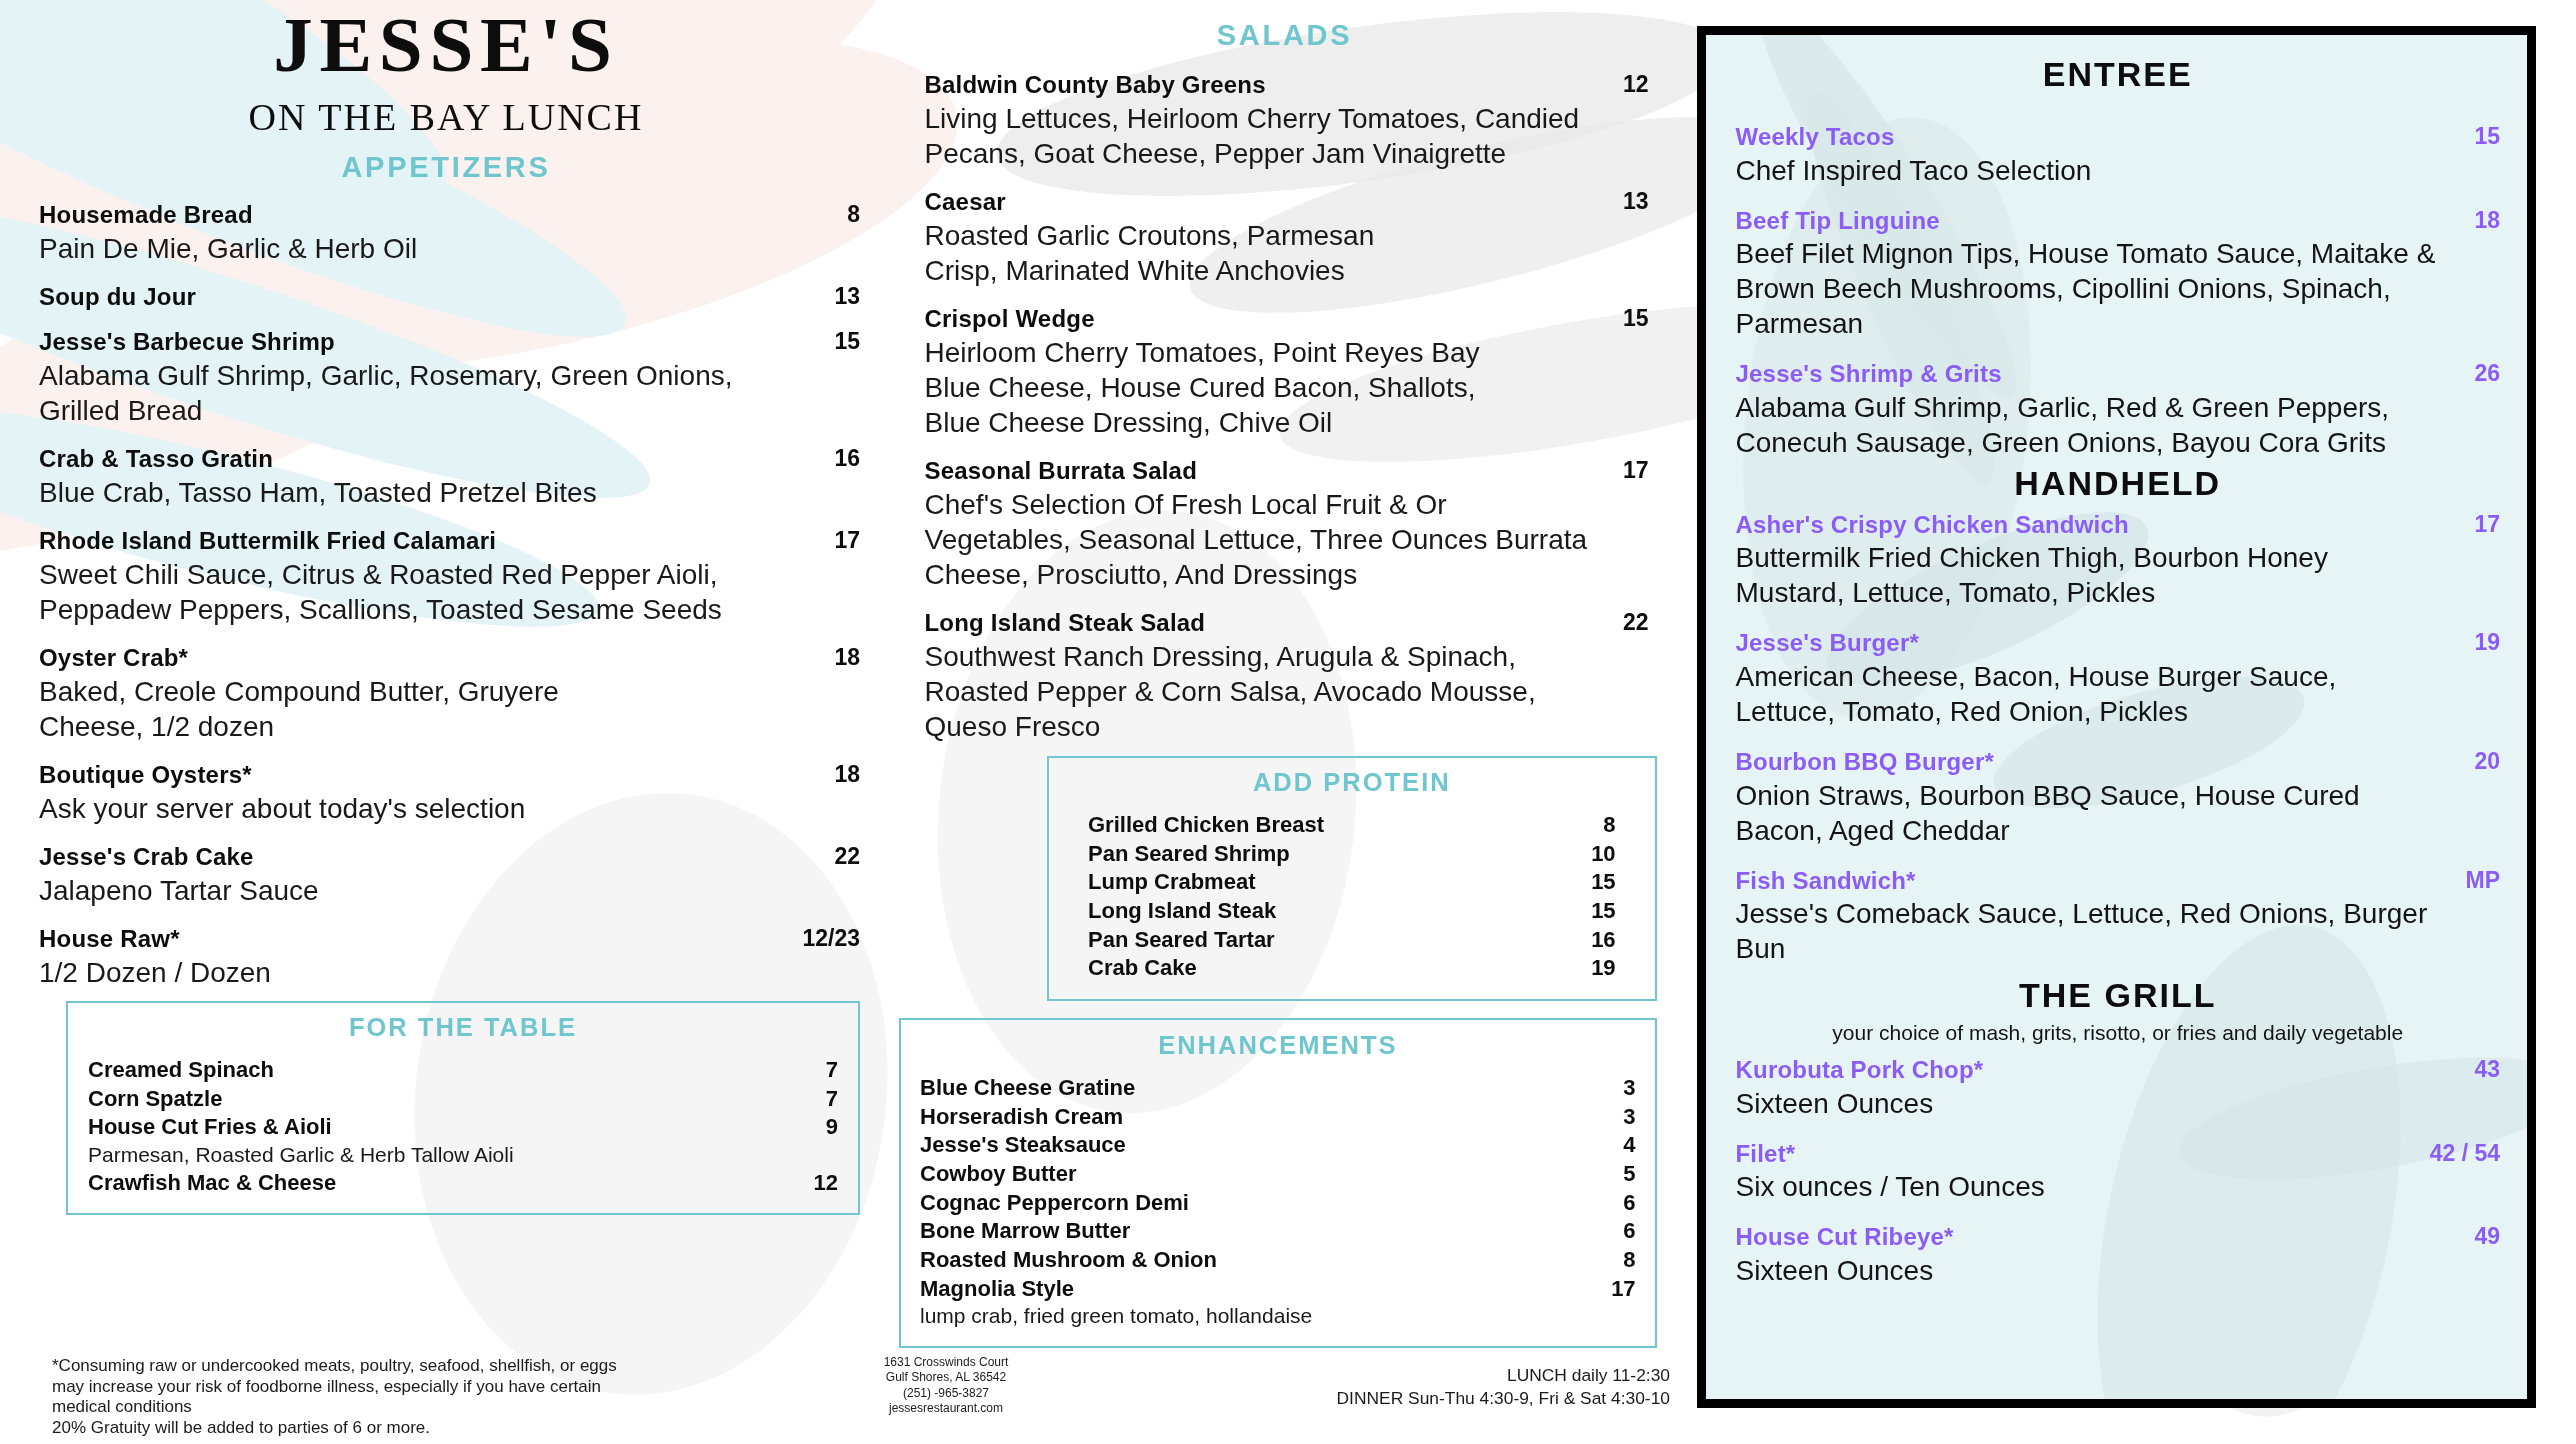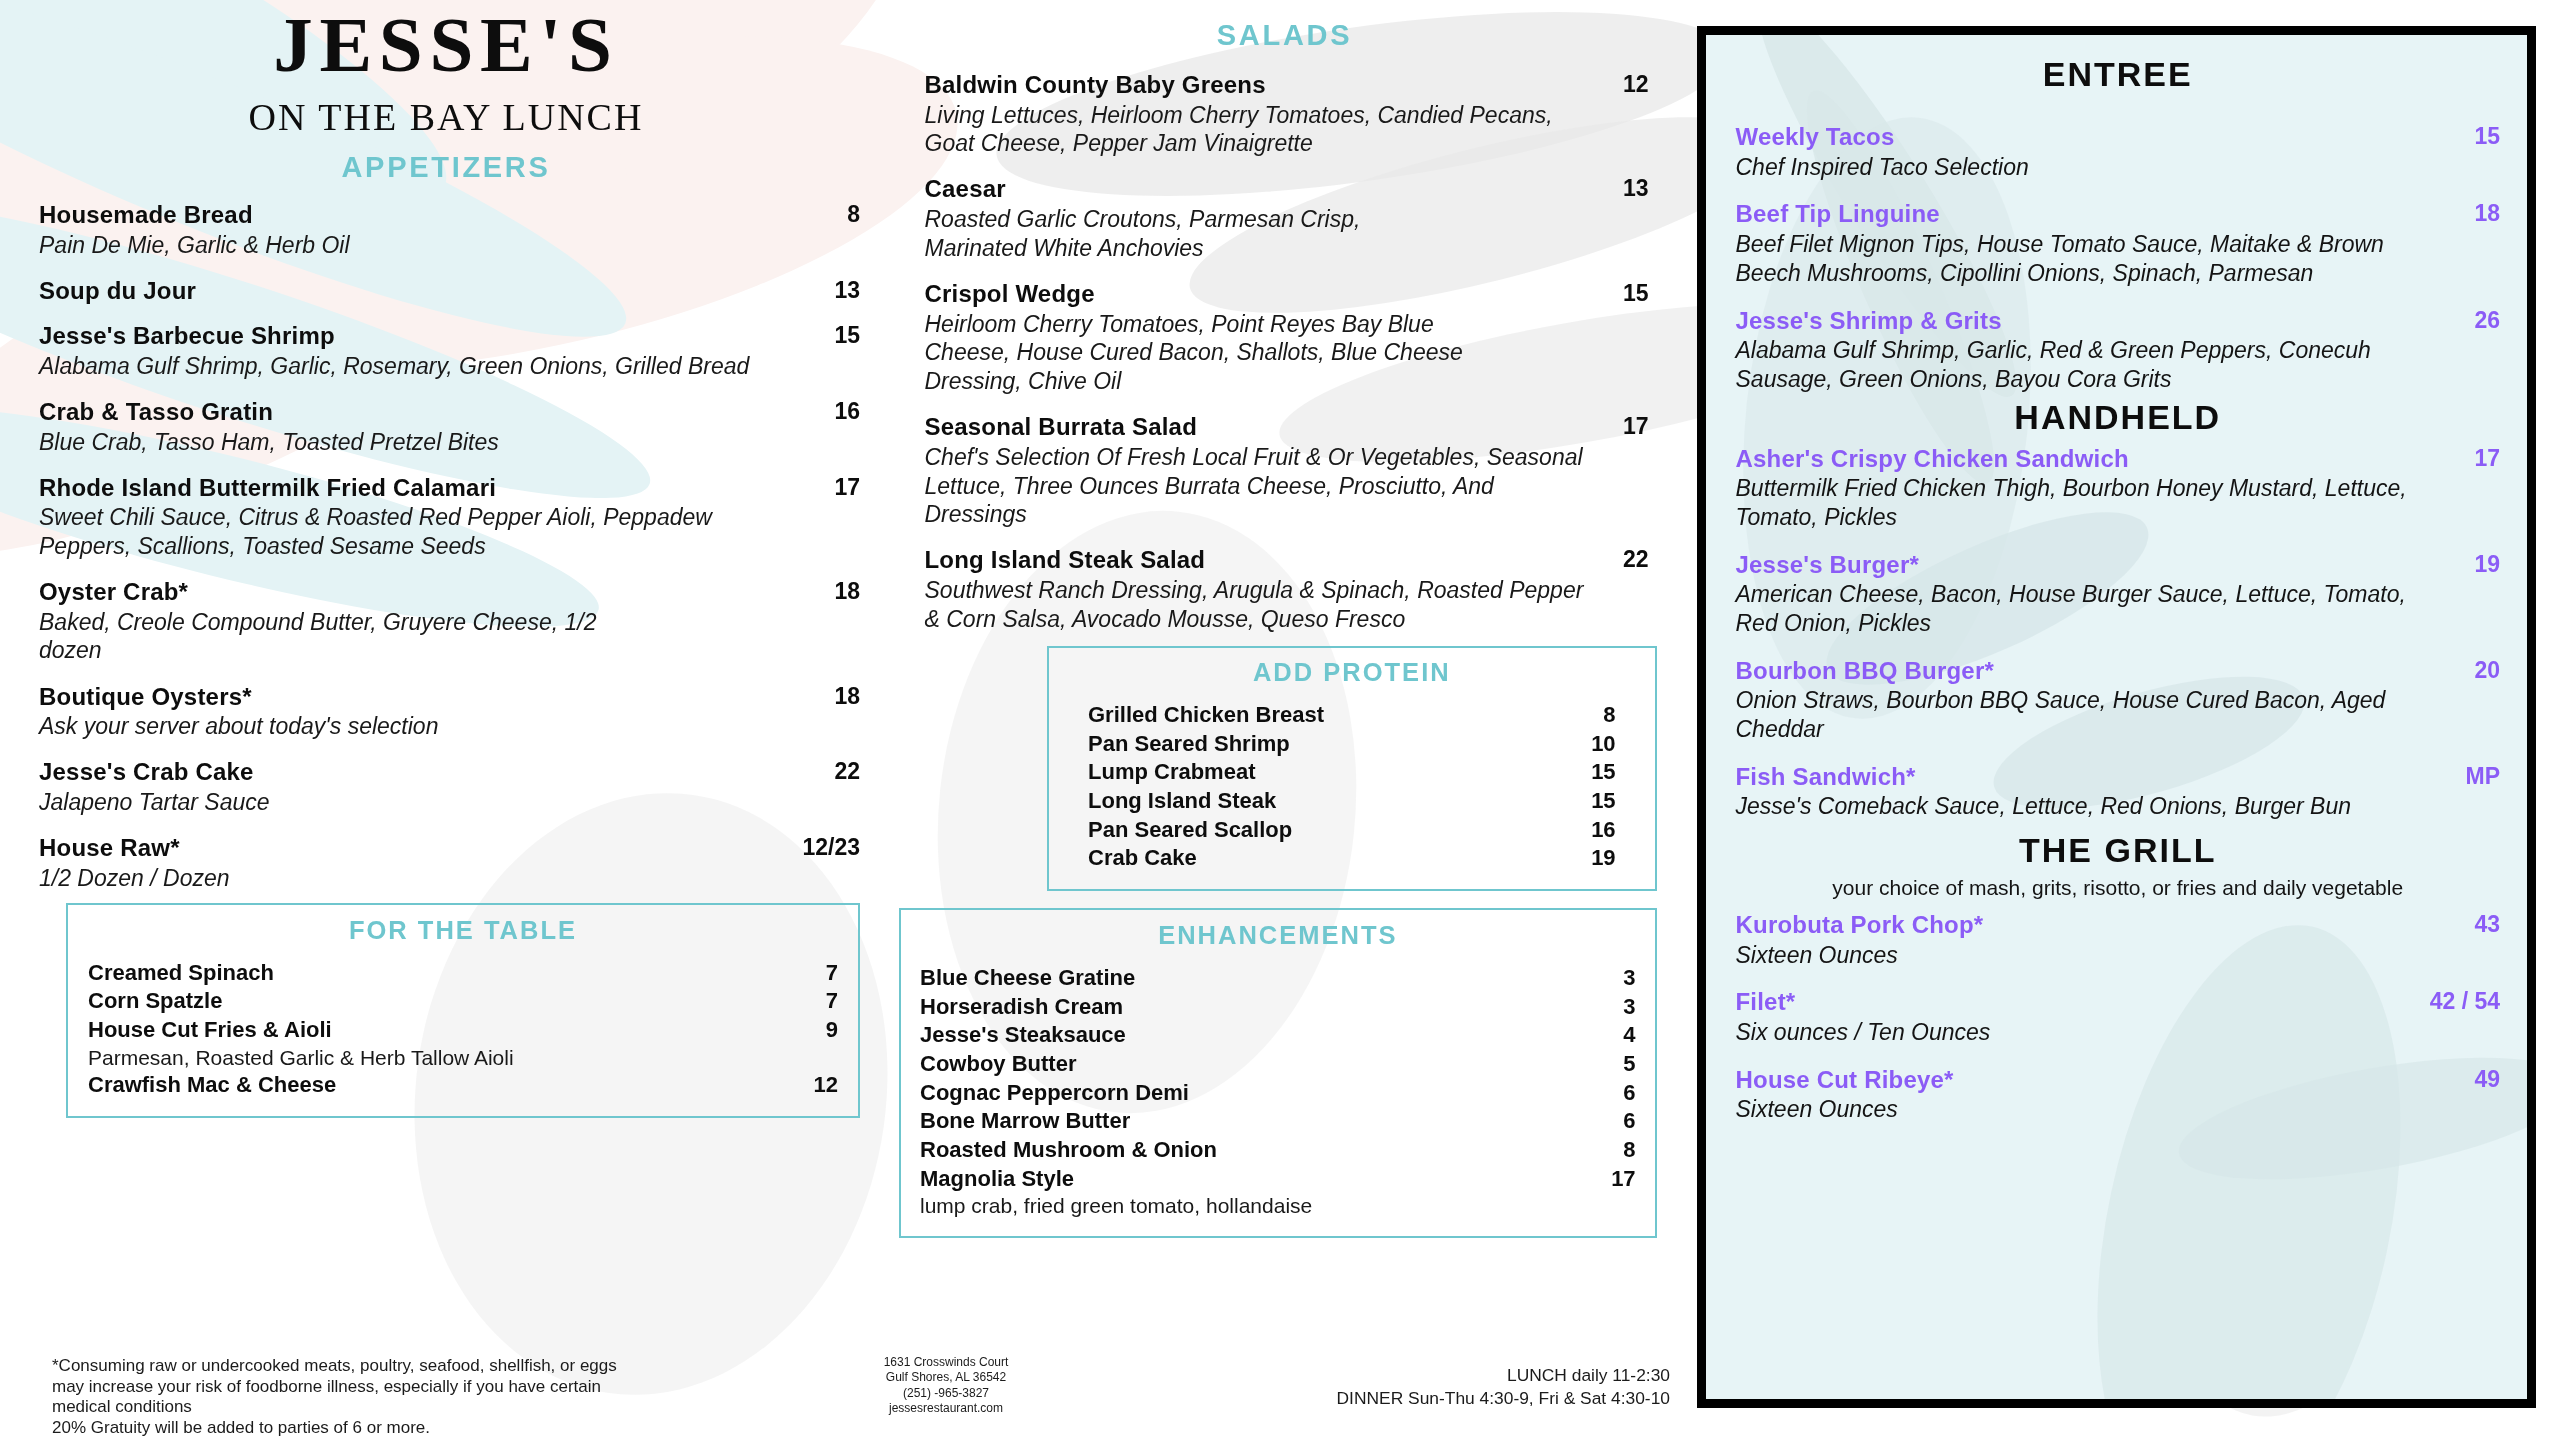--- a/index.html
+++ b/index.html
@@ -69,26 +69,25 @@
   .item-price {
     font-weight:700;
     font-size:23px;
     color:#0d0d0d;
     flex:0 0 auto;
     margin-left:16px;
     text-align:right;
     white-space:nowrap;
   }
   .item-desc {
-    font-size:23px;
+    font-size:28px;
     line-height:1.25;
     color:#191919;
     margin-top:2px;
     max-width:92%;
-    font-style:italic;
   }
 
   .left-pad  { padding-left:39px; padding-right:32px; }
   .mid-pad   { padding-left:25.5px; padding-right:21.5px; }
 
   
   .tealbox {
     border:2px solid #6fc6ce;
     padding:10.7px 20px 14.8px 20px;
     background:transparent;
@@ -344,21 +343,21 @@
       </div>
       <div class="mini-row" style="padding:0 19px">
         <span class="mini-name">Lump Crabmeat</span>
         <span class="mini-price">15</span>
       </div>
       <div class="mini-row" style="padding:0 19px">
         <span class="mini-name">Long Island Steak</span>
         <span class="mini-price">15</span>
       </div>
       <div class="mini-row" style="padding:0 19px">
-        <span class="mini-name">Pan Seared Scallop</span>
+        <span class="mini-name">Pan Seared Tartar</span>
         <span class="mini-price">16</span>
       </div>
       <div class="mini-row" style="padding:0 19px">
         <span class="mini-name">Crab Cake</span>
         <span class="mini-price">19</span>
       </div>
     </div>
 
     <div class="tealbox" style="margin:17.4px 13.4px 0 0; padding-left:19px; padding-right:19px;">
       <div class="box-title">ENHANCEMENTS</div>

